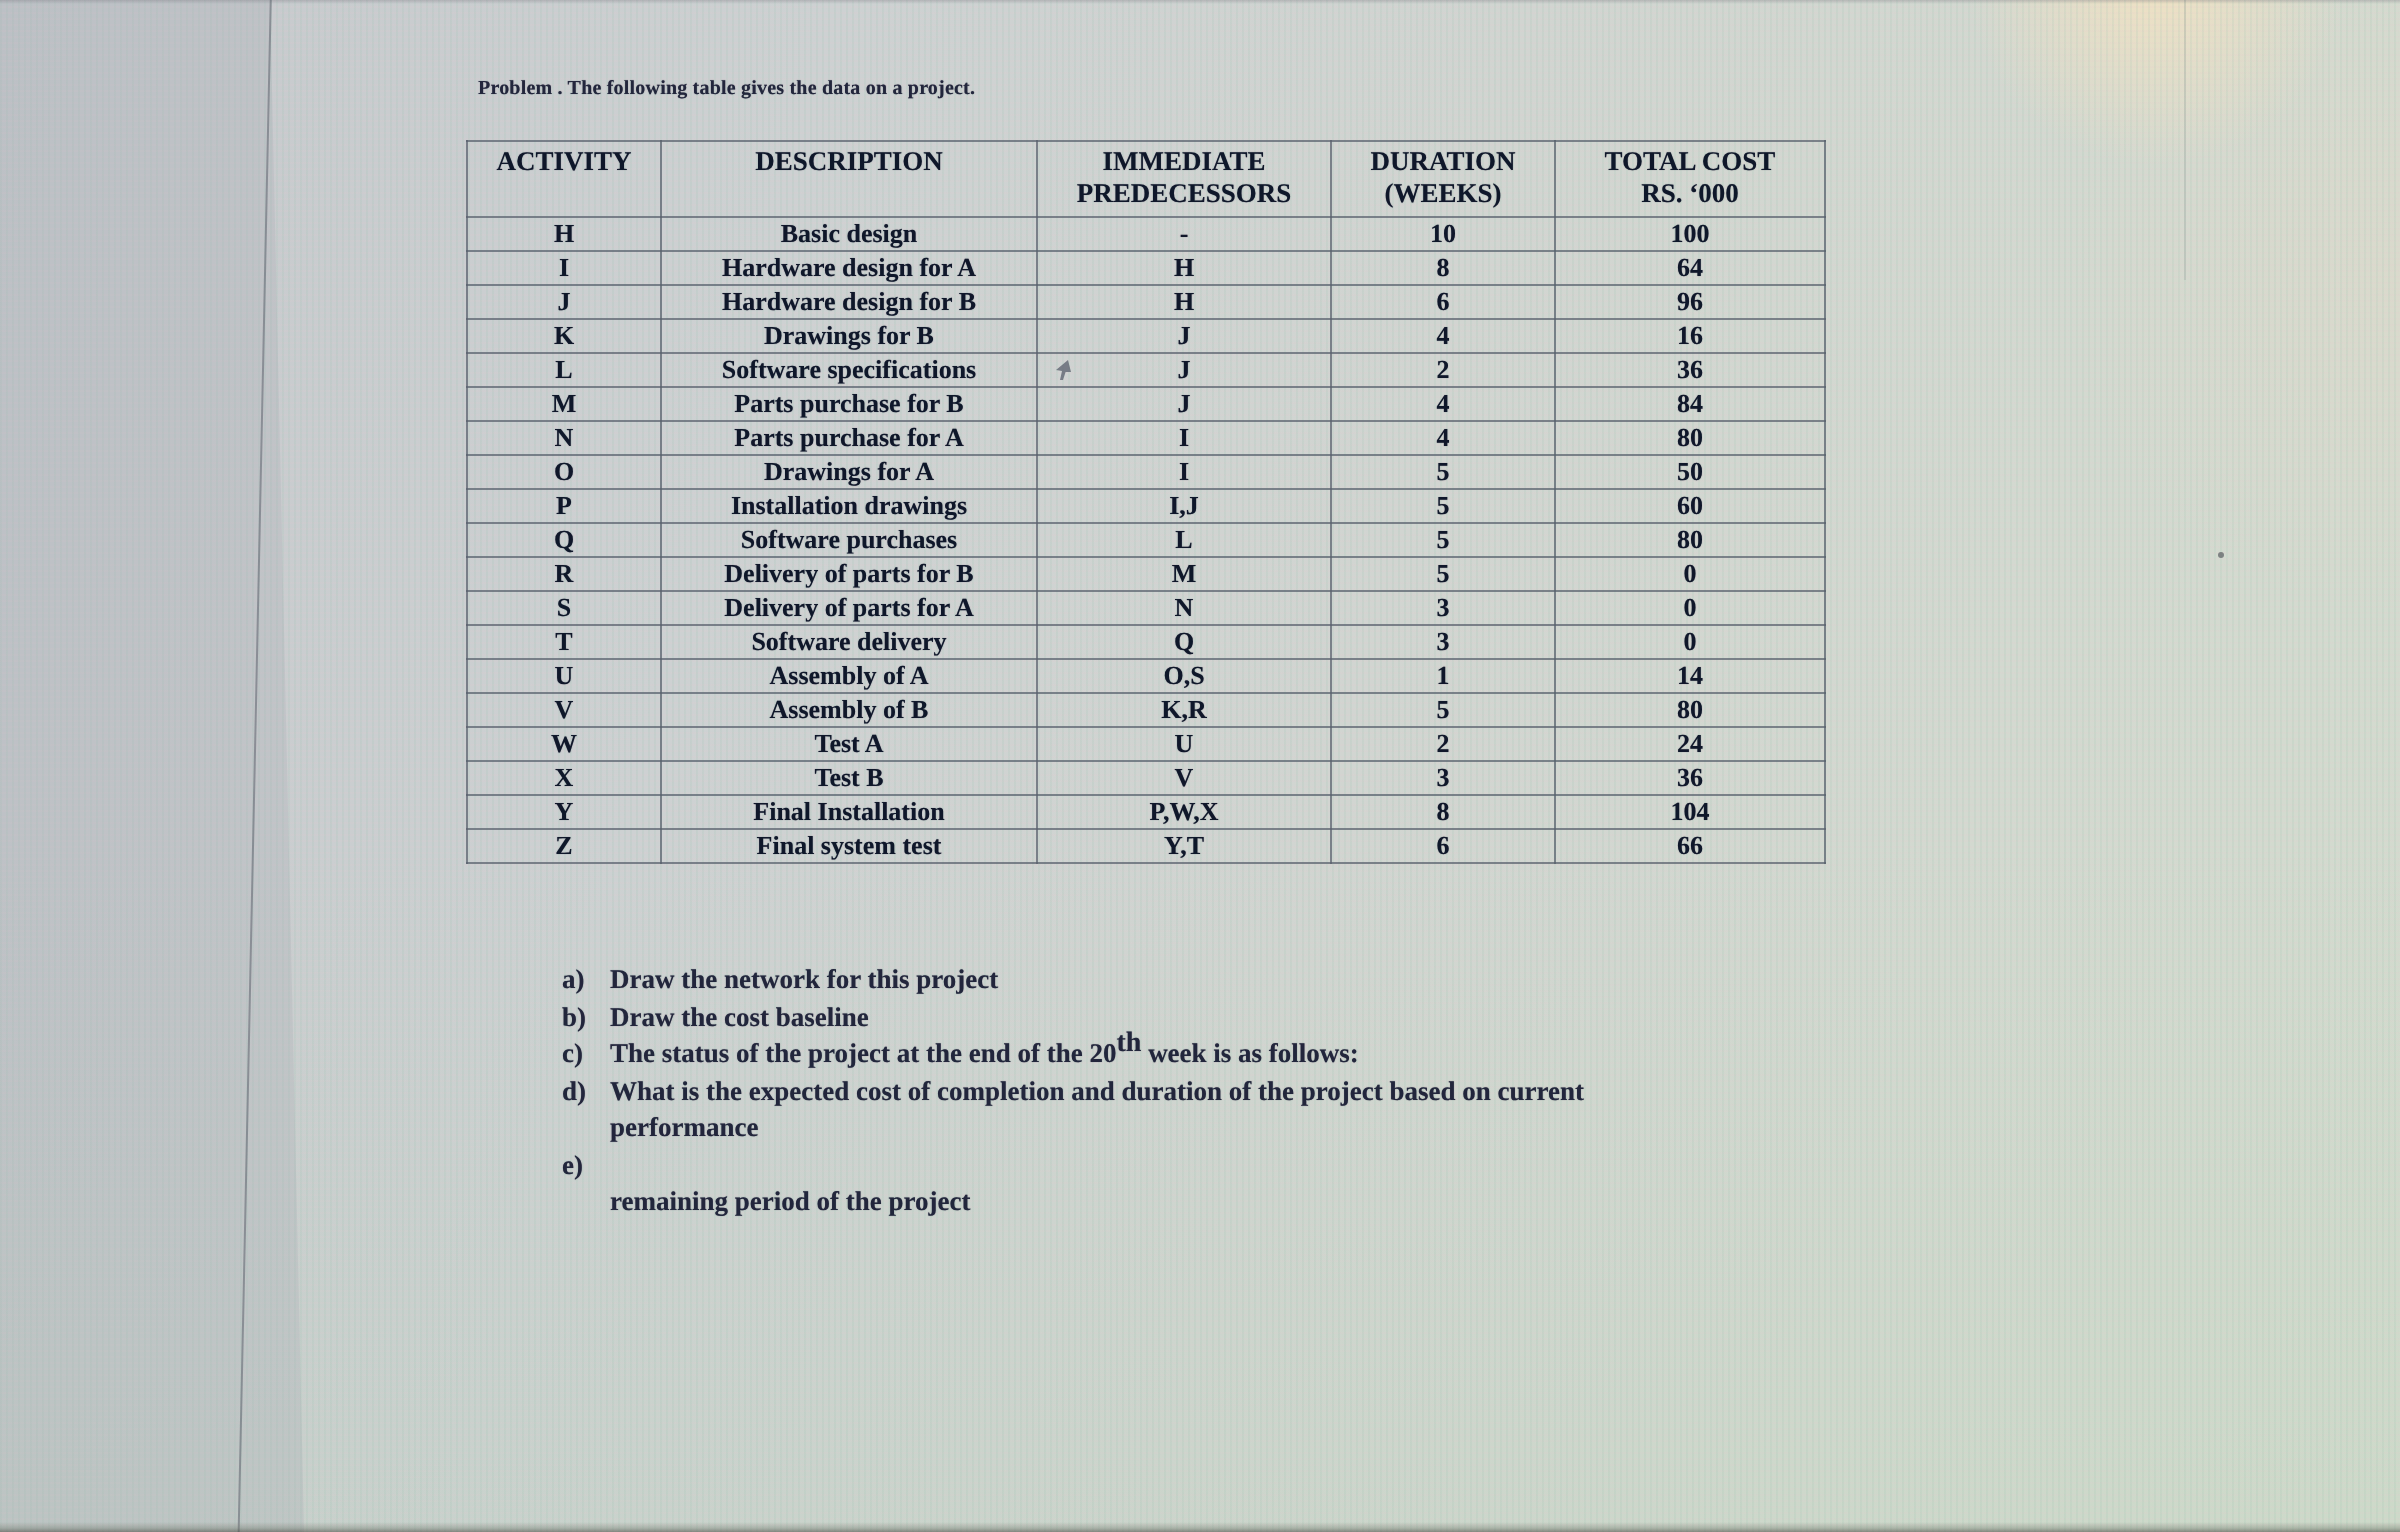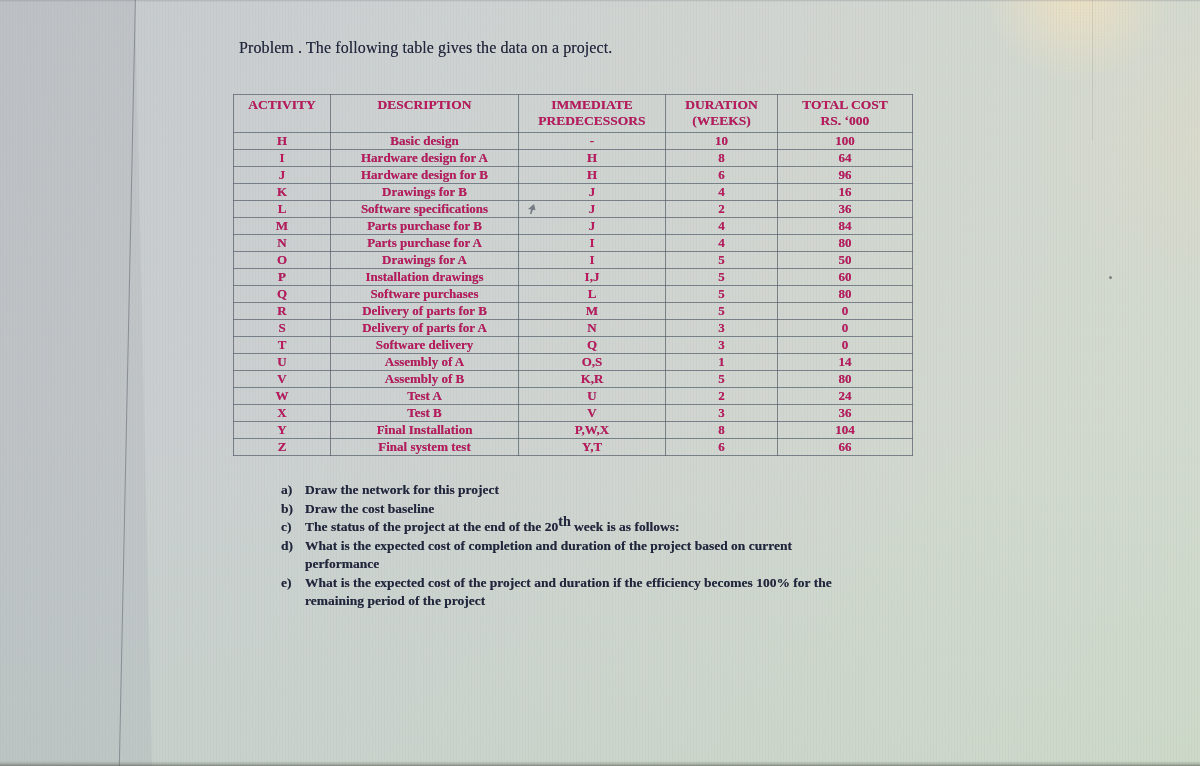--- a/index.html
+++ b/index.html
@@ -40,29 +40,28 @@
   .bottom-edge { position:absolute; bottom:0; left:0; right:0; height:5px;
     background:linear-gradient(to bottom, rgba(120,126,116,0) 0%, rgba(110,116,104,0.35) 60%, rgba(70,74,66,0.55) 100%);
     pointer-events:none; }
   .dust { position:absolute; left:1109px; top:276px; width:3px; height:3px;
     border-radius:50%; background:rgba(70,72,80,0.6); pointer-events:none; }
 
   .doc { position:absolute; inset:0; color:#22263c; }
 
   .title {
     position:absolute; left:239px; top:39px;
-    font-size:16px; font-weight:normal; letter-spacing:0.1px;
+    font-size:10px; font-weight:bold; letter-spacing:0.1px;
     text-shadow:0 0 0.5px rgba(34,38,60,0.55);
   }
 
   table.project {
     position:absolute; left:233px; top:70px; width:679px;
     border-collapse:collapse; table-layout:fixed;
-    color:#be185d;
-    margin-top:24px;
+    color:#0f172a;
   }
   table.project th, table.project td {
     border:1px solid rgba(88,95,108,0.72);
     text-align:center; vertical-align:middle;
     font-weight:bold; overflow:hidden; white-space:nowrap;
     text-shadow:0 0 0.5px rgba(34,38,60,0.5);
   }
   table.project { border:1px solid rgba(70,77,90,0.9); }
   table.project th {
     font-size:13.5px; line-height:16px; height:38px;
@@ -285,21 +284,20 @@
           <span class="q-text">What is the expected cost of completion and duration of the project based on current</span>
         </div>
         <div class="q-line">
           <span class="q-label"></span>
           <span class="q-text">performance</span>
         </div>
       </div>
       <div class="q-item">
         <div class="q-line">
           <span class="q-label">e)</span>
-          <span class="q-text">What is the expected cost of the project and duration if the efficiency becomes 100% for the</span>
         </div>
         <div class="q-line">
           <span class="q-label"></span>
           <span class="q-text">remaining period of the project</span>
         </div>
       </div>
     </div>
 </div>
 
 <div class="bottom-edge"></div>

